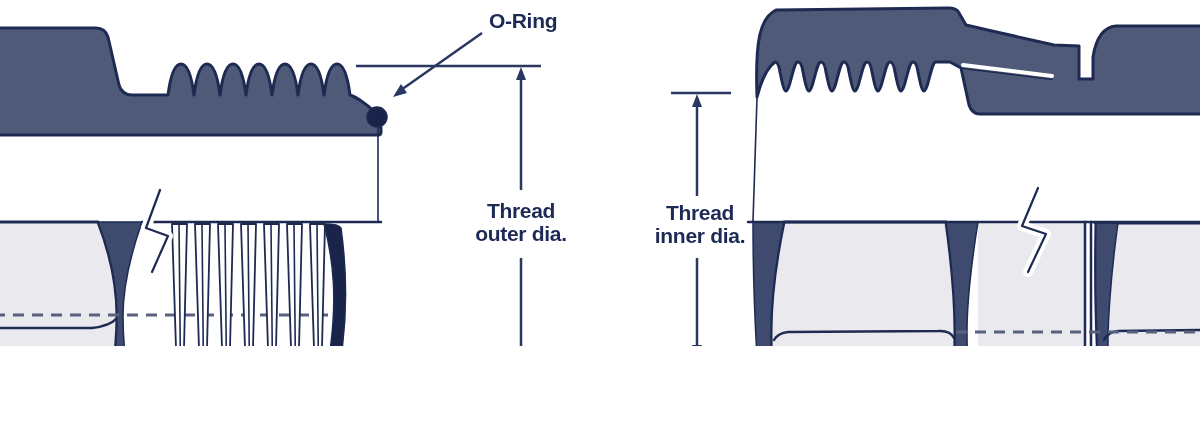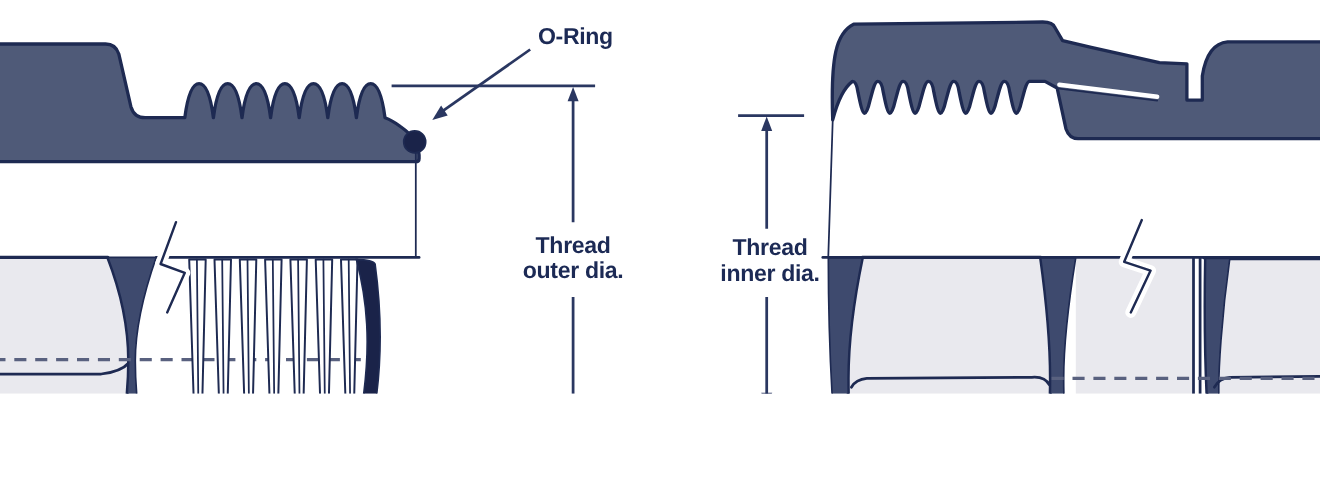--- a/index.html
+++ b/index.html
@@ -11,21 +11,20 @@
     --c-darkest:#1A2349;
     --c-centerline:#59617F;
     --c-dimension:#2A3761;
     --c-text:#1C2A55;
   }
   html,body{margin:0;padding:0;background:var(--c-background);}
   .stage{
     width:1200px;height:346px;position:relative;overflow:hidden;
     background:var(--c-background);
     font-family:"Liberation Sans", sans-serif;
-    margin-top:12px;
   }
   svg{display:block;}
   
   .s-body{fill:var(--c-body);stroke:var(--c-outline);stroke-width:3;stroke-linejoin:round;}
   .s-light{fill:var(--c-light);stroke:var(--c-outline);stroke-width:3;stroke-linejoin:round;}
   .s-band{fill:var(--c-band);stroke:var(--c-outline);stroke-width:1.5;stroke-linejoin:round;}
   .s-dark{fill:var(--c-darkest);stroke:var(--c-outline);stroke-width:1.5;}
   .s-line{fill:none;stroke:var(--c-outline);stroke-width:2.5;stroke-linecap:round;}
   .s-thin{fill:none;stroke:var(--c-outline);stroke-width:1.6;stroke-linecap:round;}
   .s-blade{fill:#ffffff;stroke:var(--c-outline);stroke-width:1.8;stroke-linejoin:round;}

